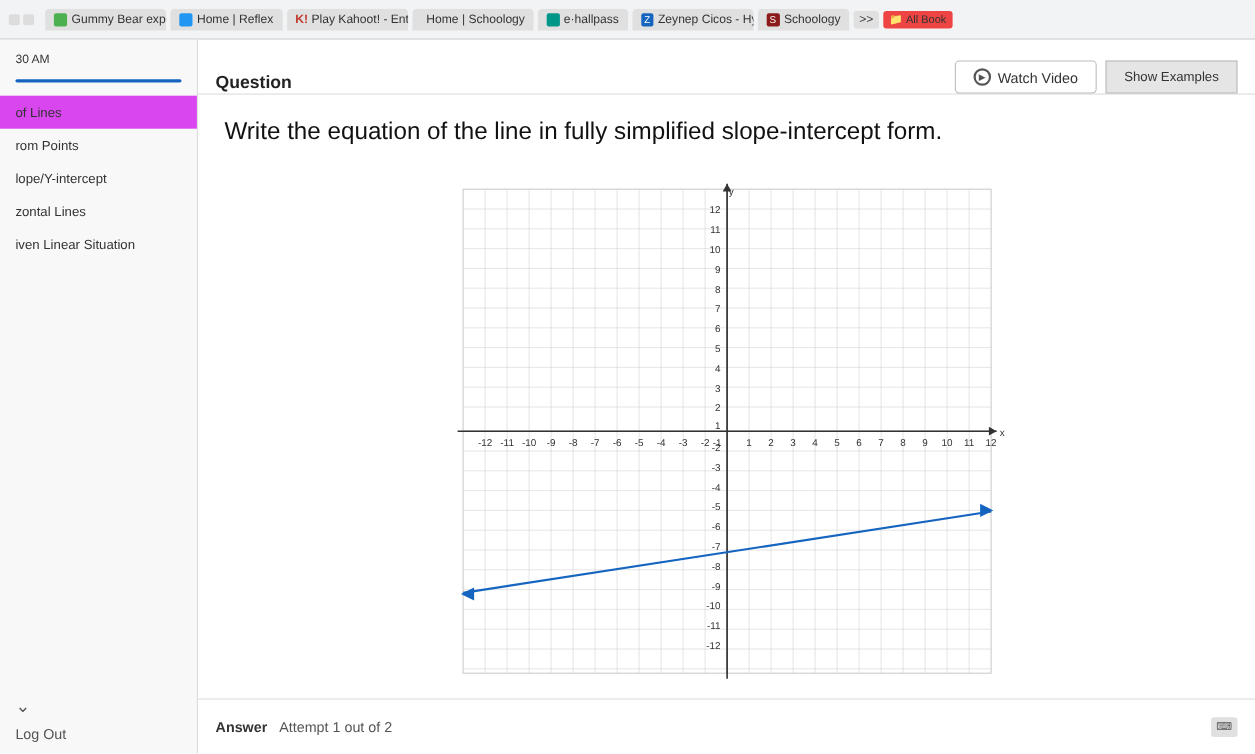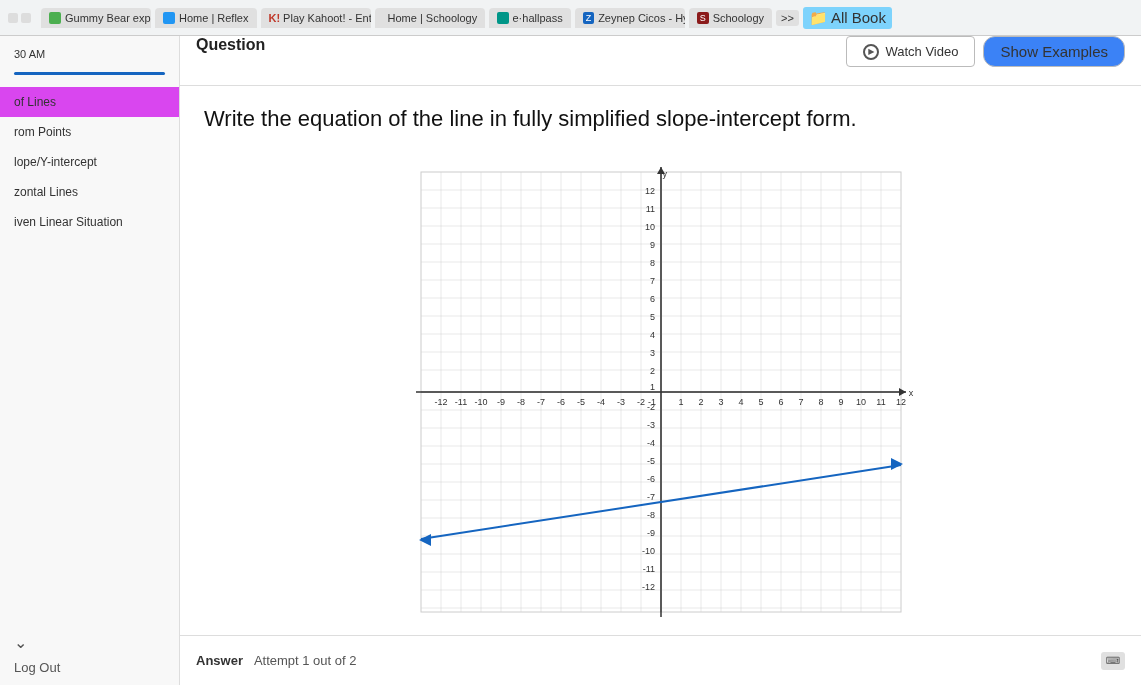--- a/index.html
+++ b/index.html
@@ -35,21 +35,21 @@
       text-overflow: ellipsis;
       display: flex;
       align-items: center;
       gap: 4px;
     }
     .browser-tab .tab-icon { width: 12px; height: 12px; background: #888; border-radius: 2px; flex-shrink: 0; }
     .tab-icon.green { background: #4caf50; }
     .tab-icon.blue { background: #2196f3; }
     .tab-icon.teal { background: #009688; }
     .tab-more { background: #e0e0e0; border-radius: 3px; padding: 2px 5px; font-size: 11px; }
-    .tab-folder { background: #7dd3fc; border-radius: 3px; padding: 2px 6px; font-size: 15px; }
+    .tab-folder { background: #ef4444; border-radius: 3px; padding: 2px 6px; font-size: 10px; }
 
     
     .main-container {
       display: flex;
       height: calc(685px - 36px);
     }
 
     
     .sidebar {
       width: 180px;
@@ -108,21 +108,21 @@
     .content-area {
       flex: 1;
       display: flex;
       flex-direction: column;
       overflow: hidden;
     }
 
     
     .content-header {
       display: flex;
-      align-items: flex-start;
+      align-items: flex-end;
       justify-content: space-between;
       padding: 0 16px;
       border-bottom: 1px solid #ddd;
       height: 50px;
       background: #fff;
     }
     .content-header-left {
       font-size: 16px;
       font-weight: 600;
       color: #222;
@@ -149,24 +149,24 @@
       border: 2px solid #555;
       border-radius: 50%;
       display: flex;
       align-items: center;
       justify-content: center;
       font-size: 8px;
       color: #555;
     }
     .btn-show-examples {
       border: 1px solid #bbb;
-      background: #3b82f6;
+      background: #e5e5e5;
       padding: 6px 16px;
-      border-radius: 12px;
-      font-size: 15px;
+      border-radius: 0;
+      font-size: 12px;
       cursor: pointer;
       color: #333;
     }
 
     
     .question-body {
       flex: 1;
       padding: 20px 24px 0;
       overflow: auto;
       display: flex;

